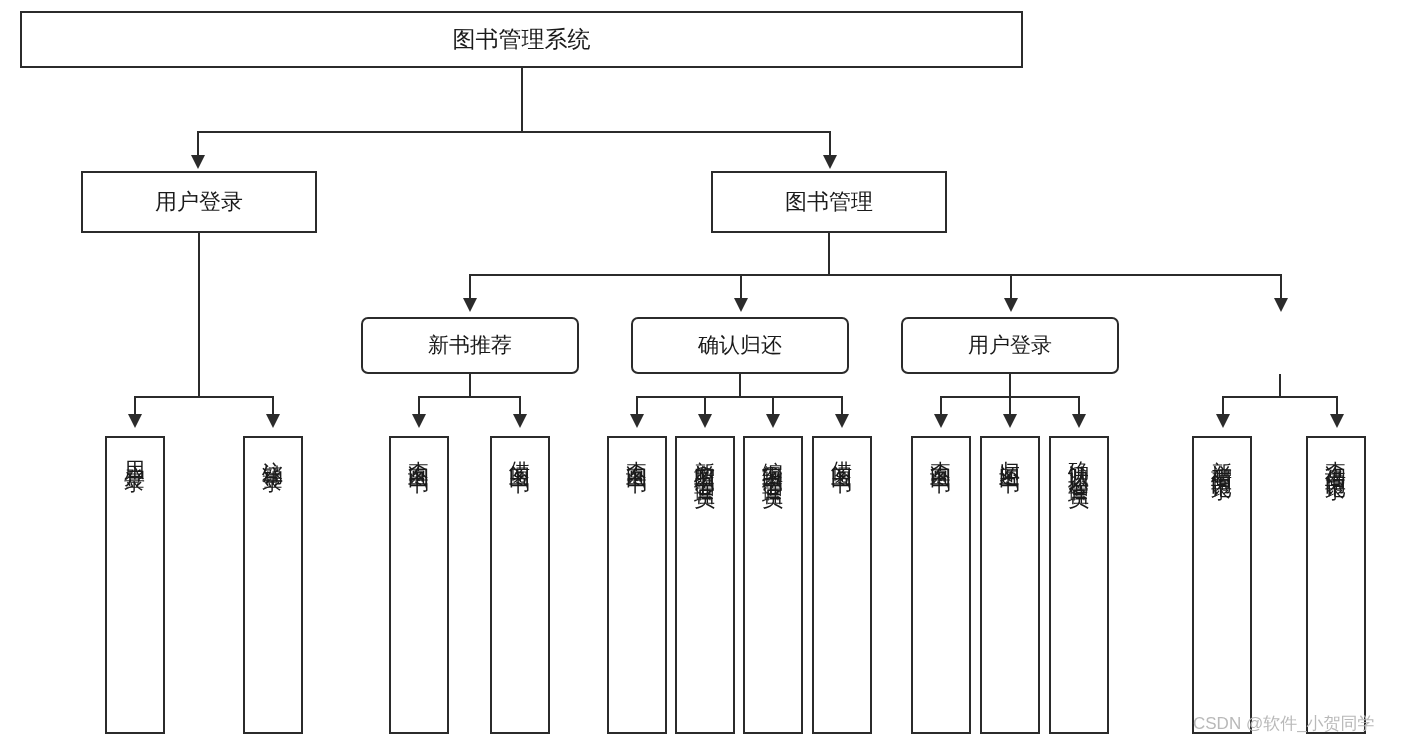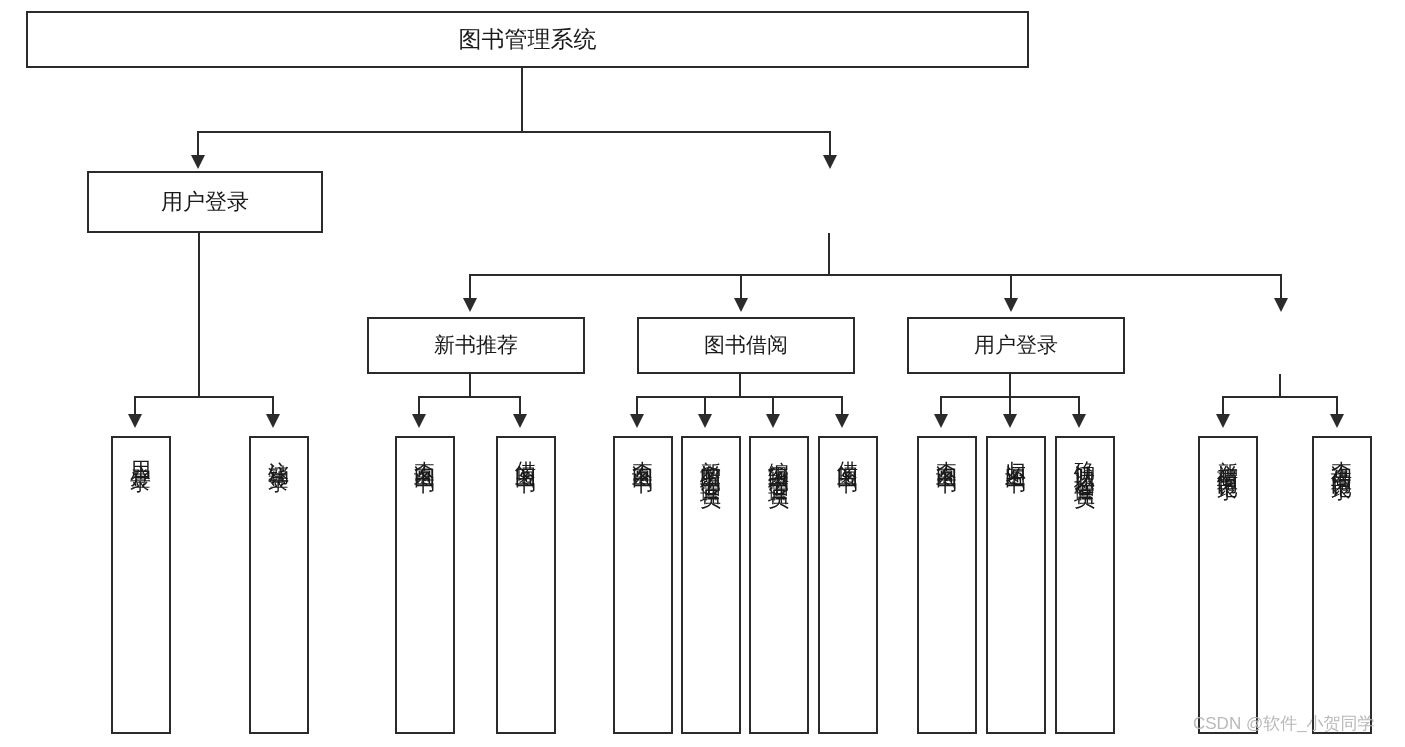--- a/index.html
+++ b/index.html
@@ -22,30 +22,30 @@
     position: absolute;
     box-sizing: border-box;
     background: #ffffff;
     border: 2px solid #2b2b2b;
     display: flex;
     align-items: center;
     justify-content: center;
     color: #1a1a1a;
     text-align: center;
     line-height: 1.25;
-    margin-left: 6px;
   }
   .node.root {
     font-size: 23px;
   }
   .node.lvl2 {
     font-size: 22px;
   }
   .node.lvl3 {
     font-size: 21px;
+    border-radius: 7px;
   }
   
   .node.leaf {
     font-size: 21px;
     align-items: flex-start;
     justify-content: center;
     padding-top: 6px;
   }
   .vtext {
     writing-mode: vertical-rl;
@@ -93,20 +93,23 @@
   <div class="line-h" style="left:197px; top:131px; width:633px;"></div>
 
   <div class="line-v" style="left:197px; top:131px; height:24px;"></div>
   <div class="arrow" style="left:191px; top:155px;"></div>
 
   <div class="line-v" style="left:829px; top:131px; height:24px;"></div>
   <div class="arrow" style="left:823px; top:155px;"></div>
 
   <div class="node lvl2" style="left:81px; top:171px; width:236px; height:62px;">
     <span>用户登录</span>
+  </div>
+  <div class="node lvl2" style="left:711px; top:171px; width:236px; height:62px;">
+    <span>图书管理</span>
   </div>
 
   <div class="line-v" style="left:198px; top:233px; height:163px;"></div>
   <div class="line-h" style="left:134px; top:396px; width:139px;"></div>
   <div class="line-v" style="left:134px; top:396px; height:18px;"></div>
   <div class="arrow" style="left:128px; top:414px;"></div>
   <div class="line-v" style="left:272px; top:396px; height:18px;"></div>
   <div class="arrow" style="left:266px; top:414px;"></div>
 
   <div class="line-v" style="left:828px; top:233px; height:41px;"></div>
@@ -117,21 +120,21 @@
   <div class="arrow" style="left:734px; top:298px;"></div>
   <div class="line-v" style="left:1010px; top:274px; height:24px;"></div>
   <div class="arrow" style="left:1004px; top:298px;"></div>
   <div class="line-v" style="left:1280px; top:274px; height:24px;"></div>
   <div class="arrow" style="left:1274px; top:298px;"></div>
 
   <div class="node lvl3" style="left:361px; top:317px; width:218px; height:57px;">
     <span>新书推荐</span>
   </div>
   <div class="node lvl3" style="left:631px; top:317px; width:218px; height:57px;">
-    <span>图书借阅</span>
+    <span>确认归还</span>
   </div>
   <div class="node lvl3" style="left:901px; top:317px; width:218px; height:57px;">
     <span>用户登录</span>
   </div>
 
   <div class="line-v" style="left:469px; top:374px; height:22px;"></div>
   <div class="line-h" style="left:418px; top:396px; width:103px;"></div>
   <div class="line-v" style="left:418px; top:396px; height:18px;"></div>
   <div class="arrow" style="left:412px; top:414px;"></div>
   <div class="line-v" style="left:519px; top:396px; height:18px;"></div>

